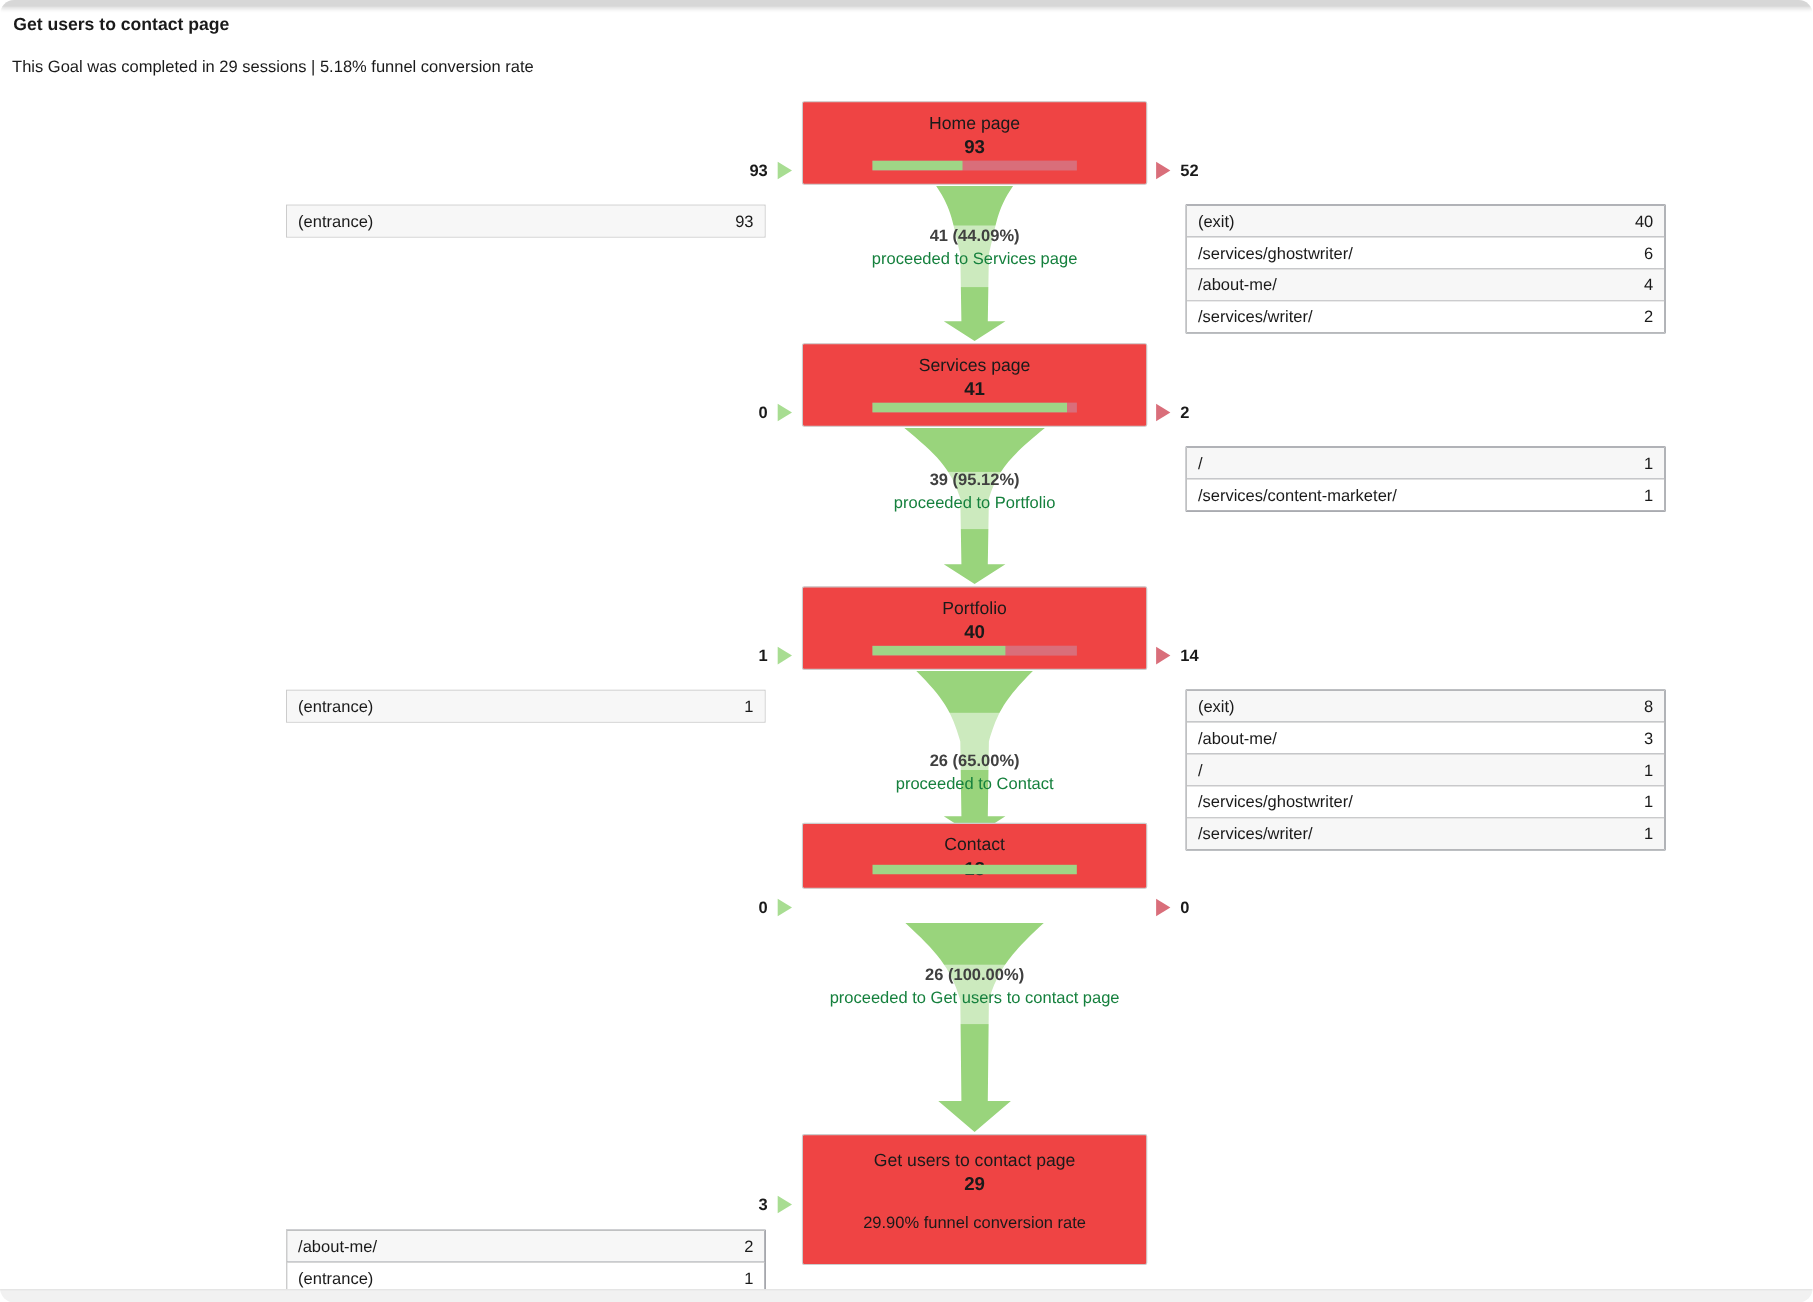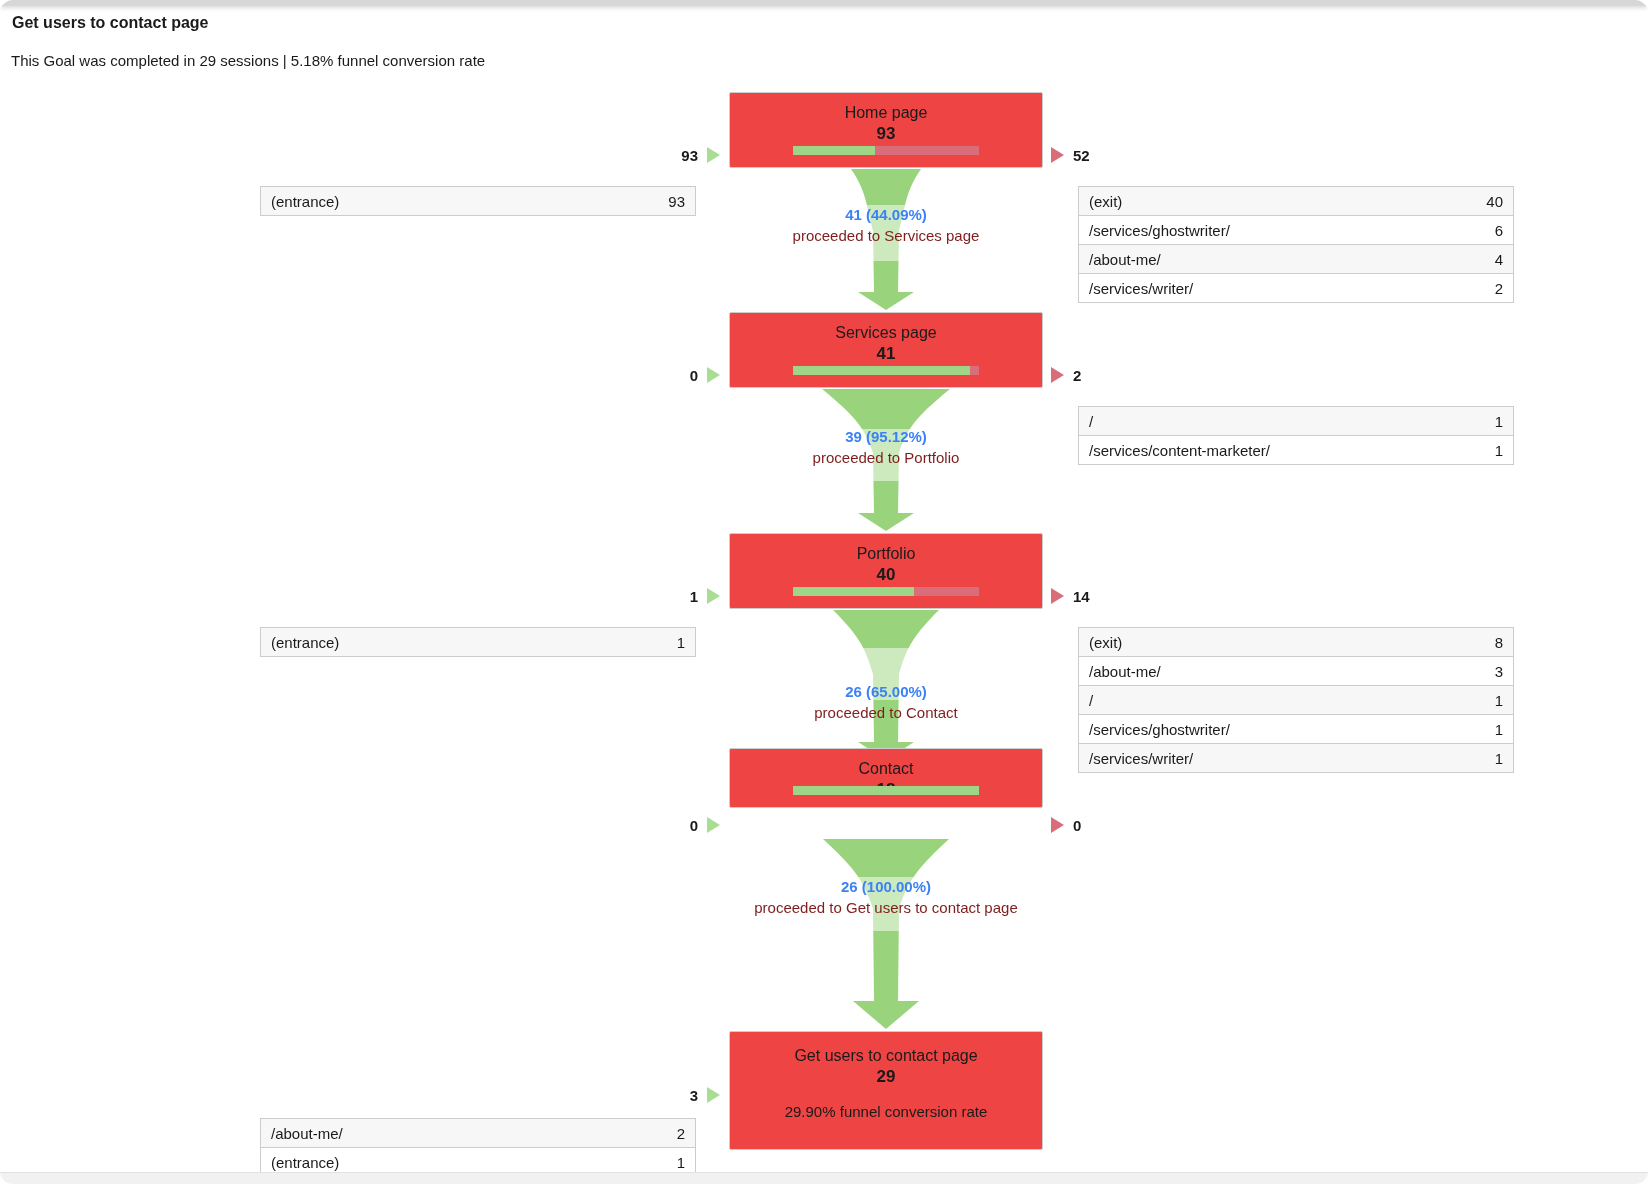--- a/index.html
+++ b/index.html
@@ -22,22 +22,22 @@
   .tri.green{border-left:13px solid #a8dd92;margin-left:9px;}
   .tri.red{border-left:13px solid #d96e7a;margin-right:9px;}
   .dtable{position:absolute;width:436px;border:1px solid #ccc;background:#0f172a;box-sizing:border-box;}
   .trow{display:flex;justify-content:space-between;align-items:center;height:28px;padding:0 10px;border-top:1px solid #ccc;font-size:15px;background:#fff;}
   .trow:first-child{border-top:none;}
   .trow:nth-child(odd){background:#f7f7f7;}
   .ltable{left:260px;}
   .rtable{left:1078px;}
   .connector{position:absolute;left:816px;width:140px;}
   .ctext{position:absolute;left:636px;width:500px;text-align:center;}
-  .cval{font-size:15px;font-weight:bold;color:#3b82f6;}
-  .cdesc{font-size:15px;color:#7f1d1d;margin-top:4px;}
+  .cval{font-size:15px;font-weight:bold;color:#404040;}
+  .cdesc{font-size:15px;color:#15803d;margin-top:4px;}
 </style>
 </head>
 <body>
 
 <div class="canvas">
   <div class="topstrip"></div>
 
   <div class="rtitle">Get users to contact page</div>
   <div class="rsub">This Goal was completed in 29 sessions | 5.18% funnel conversion rate</div>
 

